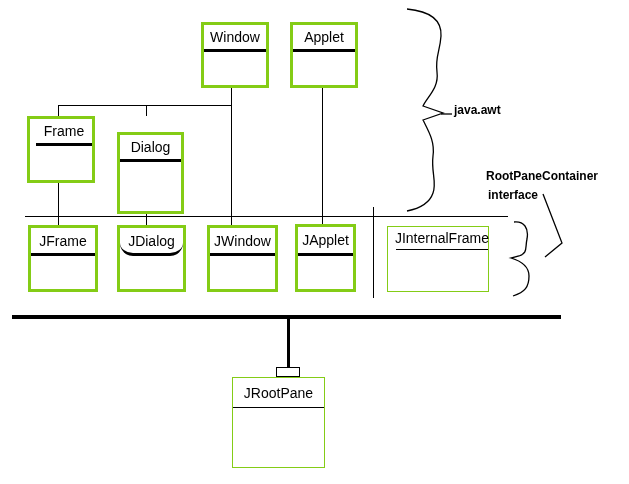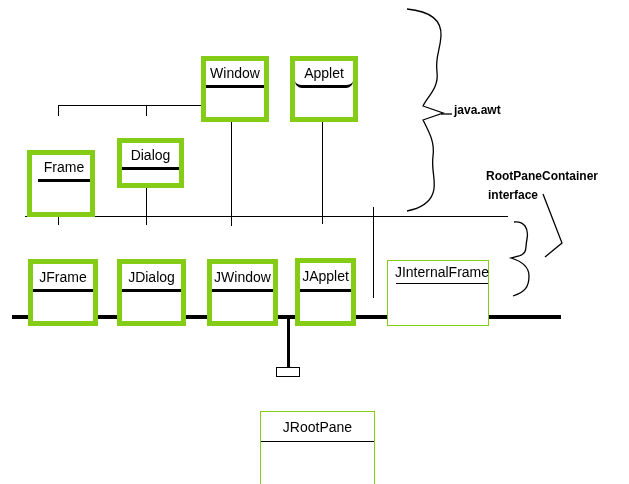--- a/index.html
+++ b/index.html
@@ -2,21 +2,21 @@
 <html><head>
 <meta charset="utf-8">
 <style>
   html,body { margin:0; padding:0; background:#ffffff; }
   #canvas {
     position:relative; width:629px; height:484px; background:#ffffff;
     font-family:"Liberation Sans", sans-serif; color:#000; overflow:hidden;
   }
   .class-box {
     position:absolute; box-sizing:border-box;
-    border:5px solid #84cc16; background:#ffffff;margin-top:34px;
+    border:3px solid #84cc16; background:#ffffff;
   }
   .class-box .title {
     box-sizing:border-box; border-bottom:3px solid #000;
     display:flex; align-items:center; justify-content:center;
     font-size:14px; white-space:nowrap;
   }
   .class-box.thin { border-width:1px; }
   .class-box.thin .title { border-bottom-width:1px; }
   .hline, .vline { position:absolute; background:#000; }
   .annotation { position:absolute; font-size:12px; font-weight:bold; white-space:nowrap; }
@@ -40,47 +40,47 @@
   <div class="hline" style="left:25px;  top:216px; width:483px; height:1px;"></div>
   <div class="vline" style="left:373px; top:207px; width:1px; height:91px;"></div>
   <div class="hline" style="left:12px;  top:315px; width:549px; height:4px;"></div>
   <div class="vline" style="left:287px; top:319px; width:3px; height:48px;"></div>
   <div class="tab" style="left:276px; top:367px; width:24px; height:10px;"></div>
 
   <div class="class-box" style="left:201px; top:22px; width:68px; height:66px;">
     <div class="title" style="height:27px;">Window</div>
   </div>
   <div class="class-box" style="left:290px; top:22px; width:68px; height:66px;">
-    <div class="title" style="height:27px;border-radius:7px;">Applet</div>
+    <div class="title" style="height:27px;">Applet</div>
   </div>
 
   <div class="class-box" style="left:27px; top:116px; width:68px; height:67px;padding-left:6px;">
     <div class="title" style="height:27px;">Frame</div>
   </div>
-  <div class="class-box" style="left:117px; top:104px; width:67px; height:50px;">
+  <div class="class-box" style="left:117px; top:132px; width:67px; height:82px;">
     <div class="title" style="height:27px;">Dialog</div>
   </div>
 
   <div class="class-box" style="left:28px; top:225px; width:70px; height:67px;">
     <div class="title" style="height:28px;">JFrame</div>
   </div>
   <div class="class-box" style="left:117px; top:225px; width:69px; height:67px;">
-    <div class="title" style="height:28px;">JDialog</div>
+    <div class="title" style="height:28px;border-radius:13px;">JDialog</div>
   </div>
   <div class="class-box" style="left:207px; top:225px; width:71px; height:67px;">
     <div class="title" style="height:28px;">JWindow</div>
   </div>
   <div class="class-box" style="left:295px; top:224px; width:61px; height:68px;">
     <div class="title" style="height:29px;">JApplet</div>
   </div>
   <div class="class-box thin" style="left:387px; top:226px; width:102px; height:66px;padding-left:8px;">
     <div class="title" style="height:23px;">JInternalFrame</div>
   </div>
 
-  <div class="class-box thin" style="left:260px; top:377px; width:115px; height:91px;">
+  <div class="class-box thin" style="left:232px; top:377px; width:93px; height:91px;">
     <div class="title" style="height:30px;">JRootPane</div>
   </div>
 
   <svg class="overlay" width="629" height="484" viewBox="0 0 629 484">
     <path d="M 407 9 C 428 11, 442 18, 441 36 C 440 52, 435 56, 437 72
              C 439 88, 428 96, 423 106 L 443 113 L 423 120
              C 429 132, 435 142, 433 156 C 431 172, 437 182, 433 193
              C 429 205, 417 209, 407 211" fill="none" stroke="#000" stroke-width="1.3"></path>
     <line x1="441" y1="114" x2="452" y2="114" stroke="#000" stroke-width="1.3"></line>
     <path d="M 514 222 C 524 221, 529 228, 527 239 C 525 248, 528 253, 519 256

